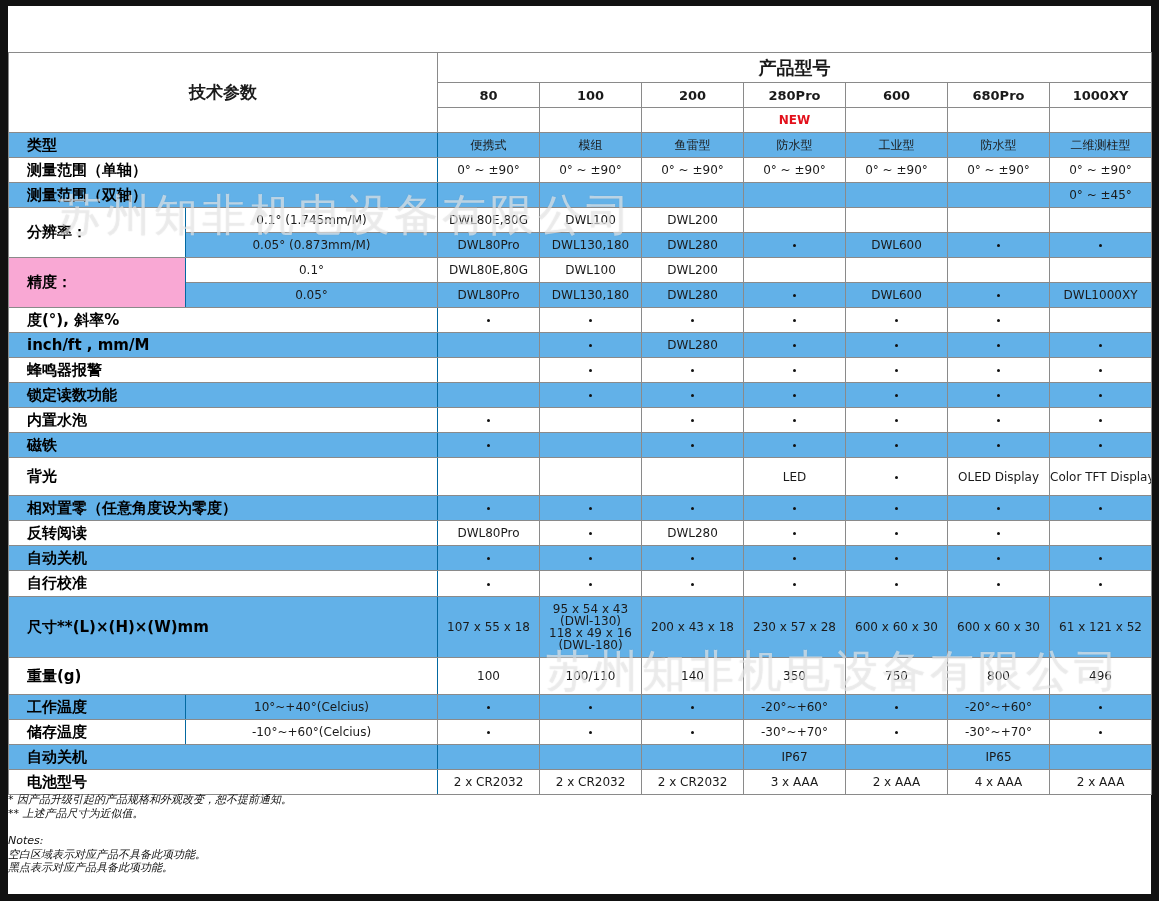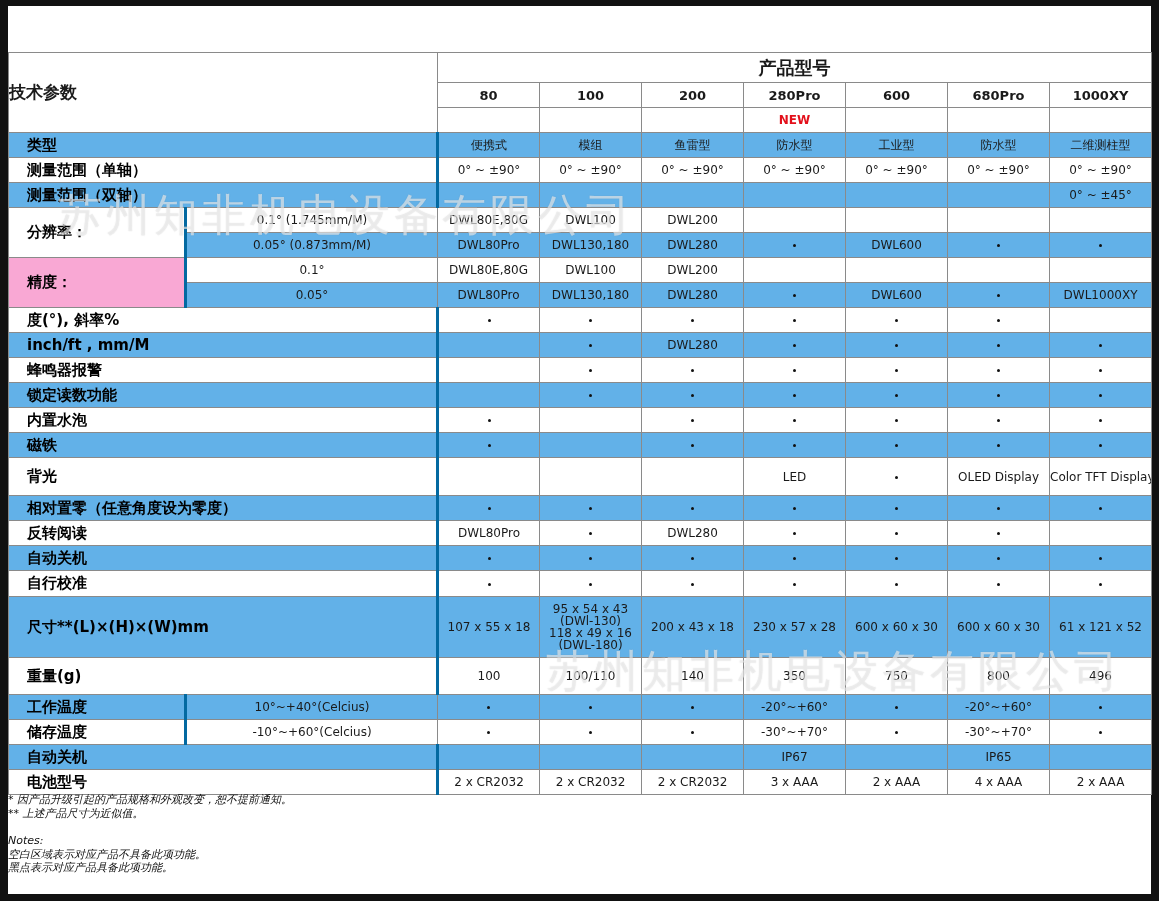--- a/index.html
+++ b/index.html
@@ -6,27 +6,27 @@
   body{width:1159px;height:901px;background:#111;position:relative;overflow:hidden;
        font-family:"DejaVu Sans","Liberation Sans",sans-serif;}
   #frame{position:absolute;left:8px;top:6px;width:1143px;height:888px;background:#fff;}
   #title{position:absolute;left:0;top:0;width:1143px;height:46px;background:#dcdcdc;
          border-bottom:1px solid #8a8a8a;display:flex;align-items:center;justify-content:center;
          font-family:"Liberation Sans",sans-serif;font-weight:bold;font-size:23px;color:#000;}
   table{position:absolute;left:0;top:46px;border-collapse:collapse;table-layout:fixed;width:1143px;}
   td{border:1px solid #8a8a8a;padding:0;text-align:center;vertical-align:middle;
      font-family:"DejaVu Sans","Liberation Sans",sans-serif;font-size:12px;color:#1a1a1a;
      overflow:hidden;white-space:nowrap;}
-  td.lbl{text-align:left;padding-left:18px;font-weight:bold;font-size:15px;color:#000;border-right:3px solid #0369a1;}
+  td.lbl{text-align:left;padding-left:18px;font-weight:bold;font-size:15px;color:#000;border-right:1px solid #0369a1;}
   td.sub{font-size:12px;}
   tr.blue td{background:#62b1e8;}
   td.model{font-weight:bold;font-size:13px;}
   td.group{font-weight:bold;font-size:18px;}
   td.new{color:#e3101b;font-weight:bold;font-size:12px;}
-  td.bigtitle{font-size:17px;font-weight:bold;text-align:left;}
+  td.bigtitle{font-size:17px;font-weight:bold;text-align:center;}
   td.wrap{white-space:normal;line-height:12px;font-size:12px;}
   .dot{display:inline-block;width:3px;height:3px;background:#111;border-radius:50%;vertical-align:middle;}
   #notes{position:absolute;left:8px;top:793px;font-family:"DejaVu Sans",sans-serif;font-style:italic;
          font-size:11px;line-height:13.5px;color:#111;}
   #notes .gap{height:14px;}
   #watermark1{position:absolute;left:50px;top:180px;font-size:44px;color:rgba(255,255,255,0.55);
               font-family:"DejaVu Sans",sans-serif;letter-spacing:4px;pointer-events:none;white-space:nowrap;
               text-shadow:0 0 1px rgba(120,120,120,0.35);}
   #watermark2{position:absolute;left:538px;top:636px;font-size:44px;color:rgba(255,255,255,0.55);
               font-family:"DejaVu Sans",sans-serif;letter-spacing:4px;pointer-events:none;white-space:nowrap;

